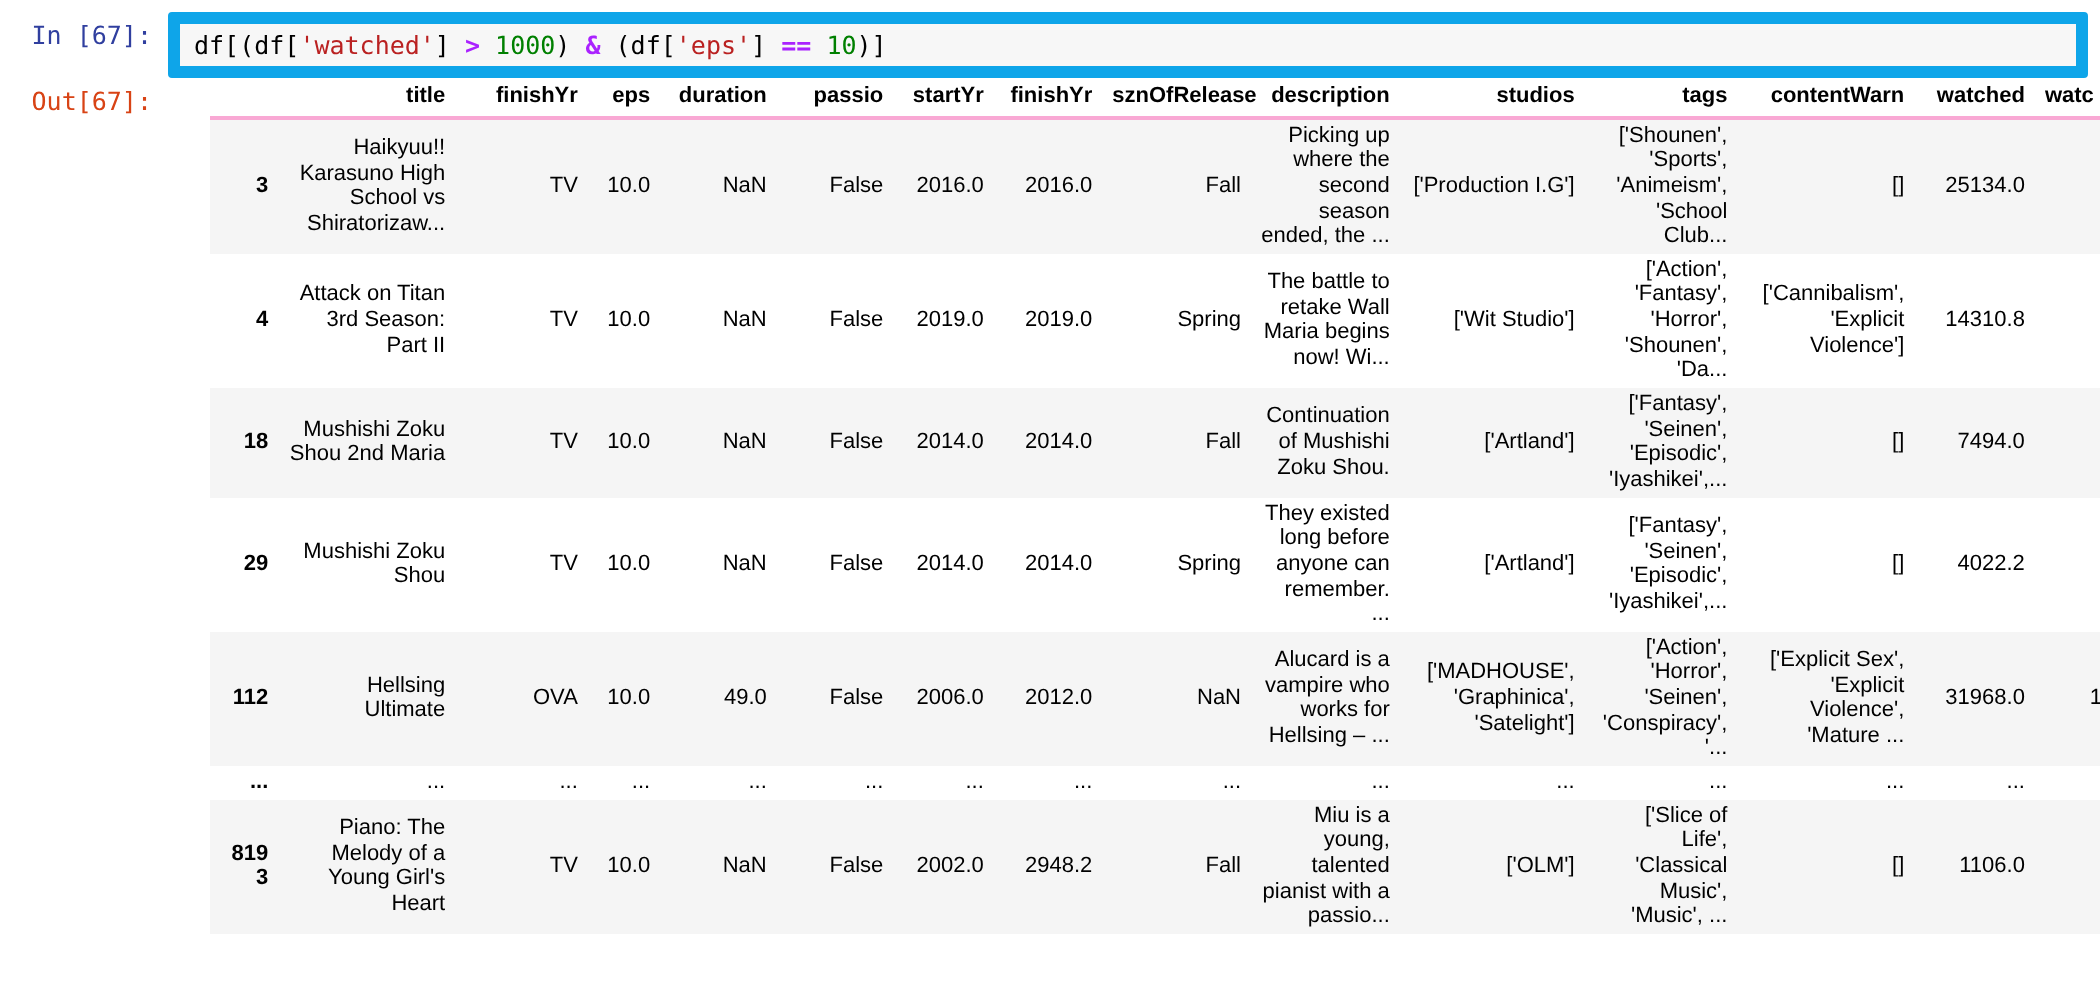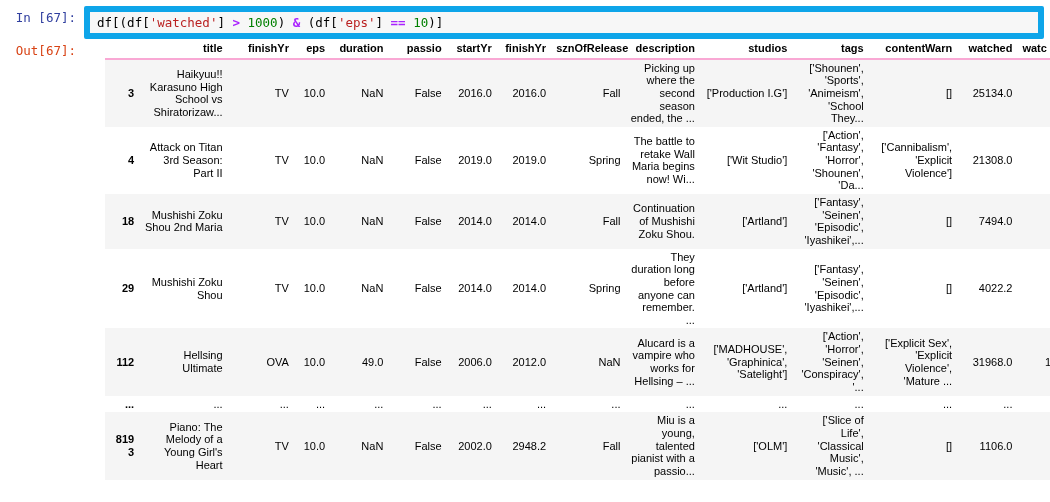--- a/index.html
+++ b/index.html
@@ -86,40 +86,40 @@
               <td>Haikyuu!! Karasuno High School vs Shiratorizaw...</td>
               <td>TV</td>
               <td>10.0</td>
               <td>NaN</td>
               <td>False</td>
               <td>2016.0</td>
               <td>2016.0</td>
               <td>Fall</td>
               <td>Picking up where the second season ended, the ...</td>
               <td>['Production I.G']</td>
-              <td>['Shounen', 'Sports', 'Animeism', 'School They...</td>
+              <td>['Shounen', 'Sports', 'Animeism', 'School Club...</td>
               <td>[]</td>
               <td>25134.0</td>
               <td class="last-col"></td>
             </tr>
             <tr>
               <th>4</th>
               <td>Attack on Titan 3rd Season: Part II</td>
               <td>TV</td>
               <td>10.0</td>
               <td>NaN</td>
               <td>False</td>
               <td>2019.0</td>
               <td>2019.0</td>
               <td>Spring</td>
               <td>The battle to retake Wall Maria begins now! Wi...</td>
               <td>['Wit Studio']</td>
               <td>['Action', 'Fantasy', 'Horror', 'Shounen', 'Da...</td>
               <td>['Cannibalism', 'Explicit Violence']</td>
-              <td>21308.0</td>
+              <td>14310.8</td>
               <td class="last-col"></td>
             </tr>
             <tr>
               <th>18</th>
               <td>Mushishi Zoku Shou 2nd Maria</td>
               <td>TV</td>
               <td>10.0</td>
               <td>NaN</td>
               <td>False</td>
               <td>2014.0</td>
@@ -135,21 +135,21 @@
             <tr>
               <th>29</th>
               <td>Mushishi Zoku Shou</td>
               <td>TV</td>
               <td>10.0</td>
               <td>NaN</td>
               <td>False</td>
               <td>2014.0</td>
               <td>2014.0</td>
               <td>Spring</td>
-              <td>They duration long before anyone can remember. ...</td>
+              <td>They existed long before anyone can remember. ...</td>
               <td>['Artland']</td>
               <td>['Fantasy', 'Seinen', 'Episodic', 'Iyashikei',...</td>
               <td>[]</td>
               <td>4022.2</td>
               <td class="last-col"></td>
             </tr>
             <tr>
               <th>112</th>
               <td>Hellsing Ultimate</td>
               <td>OVA</td>

